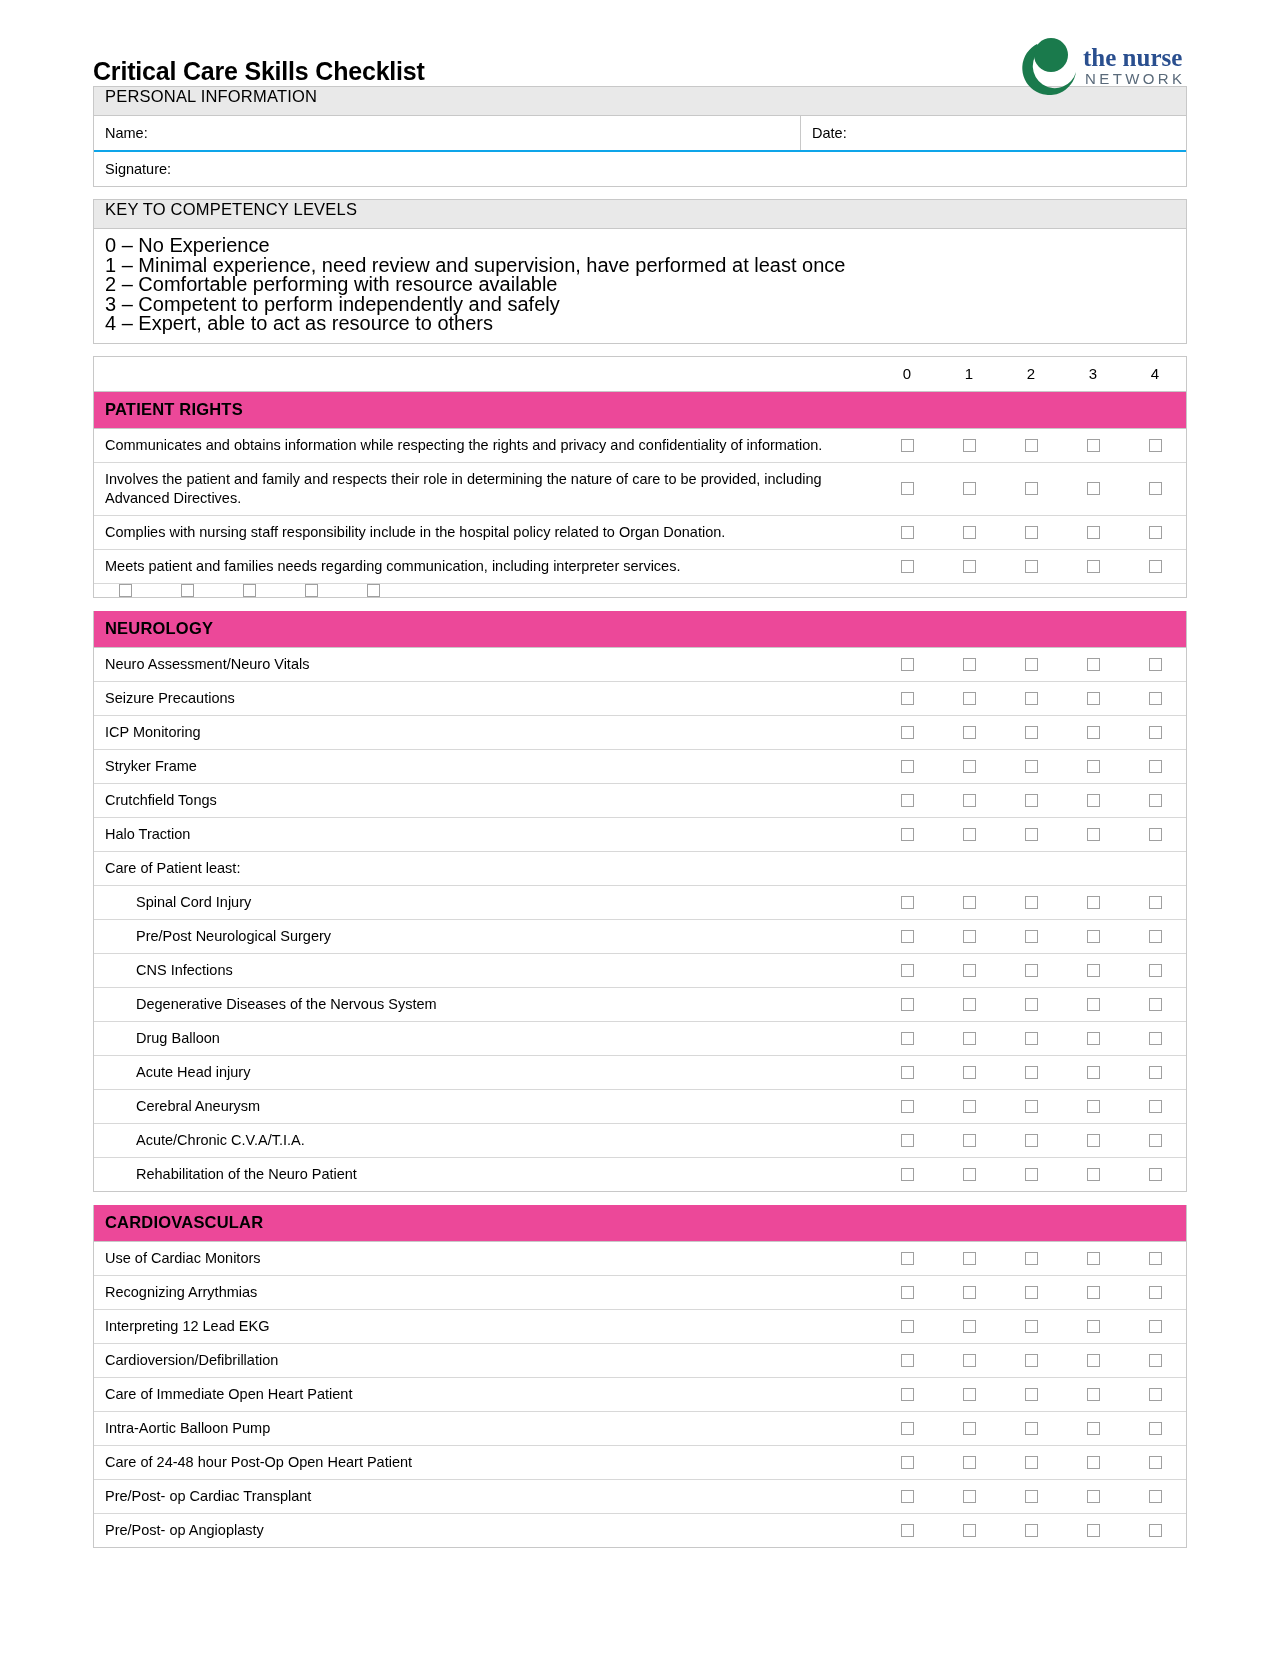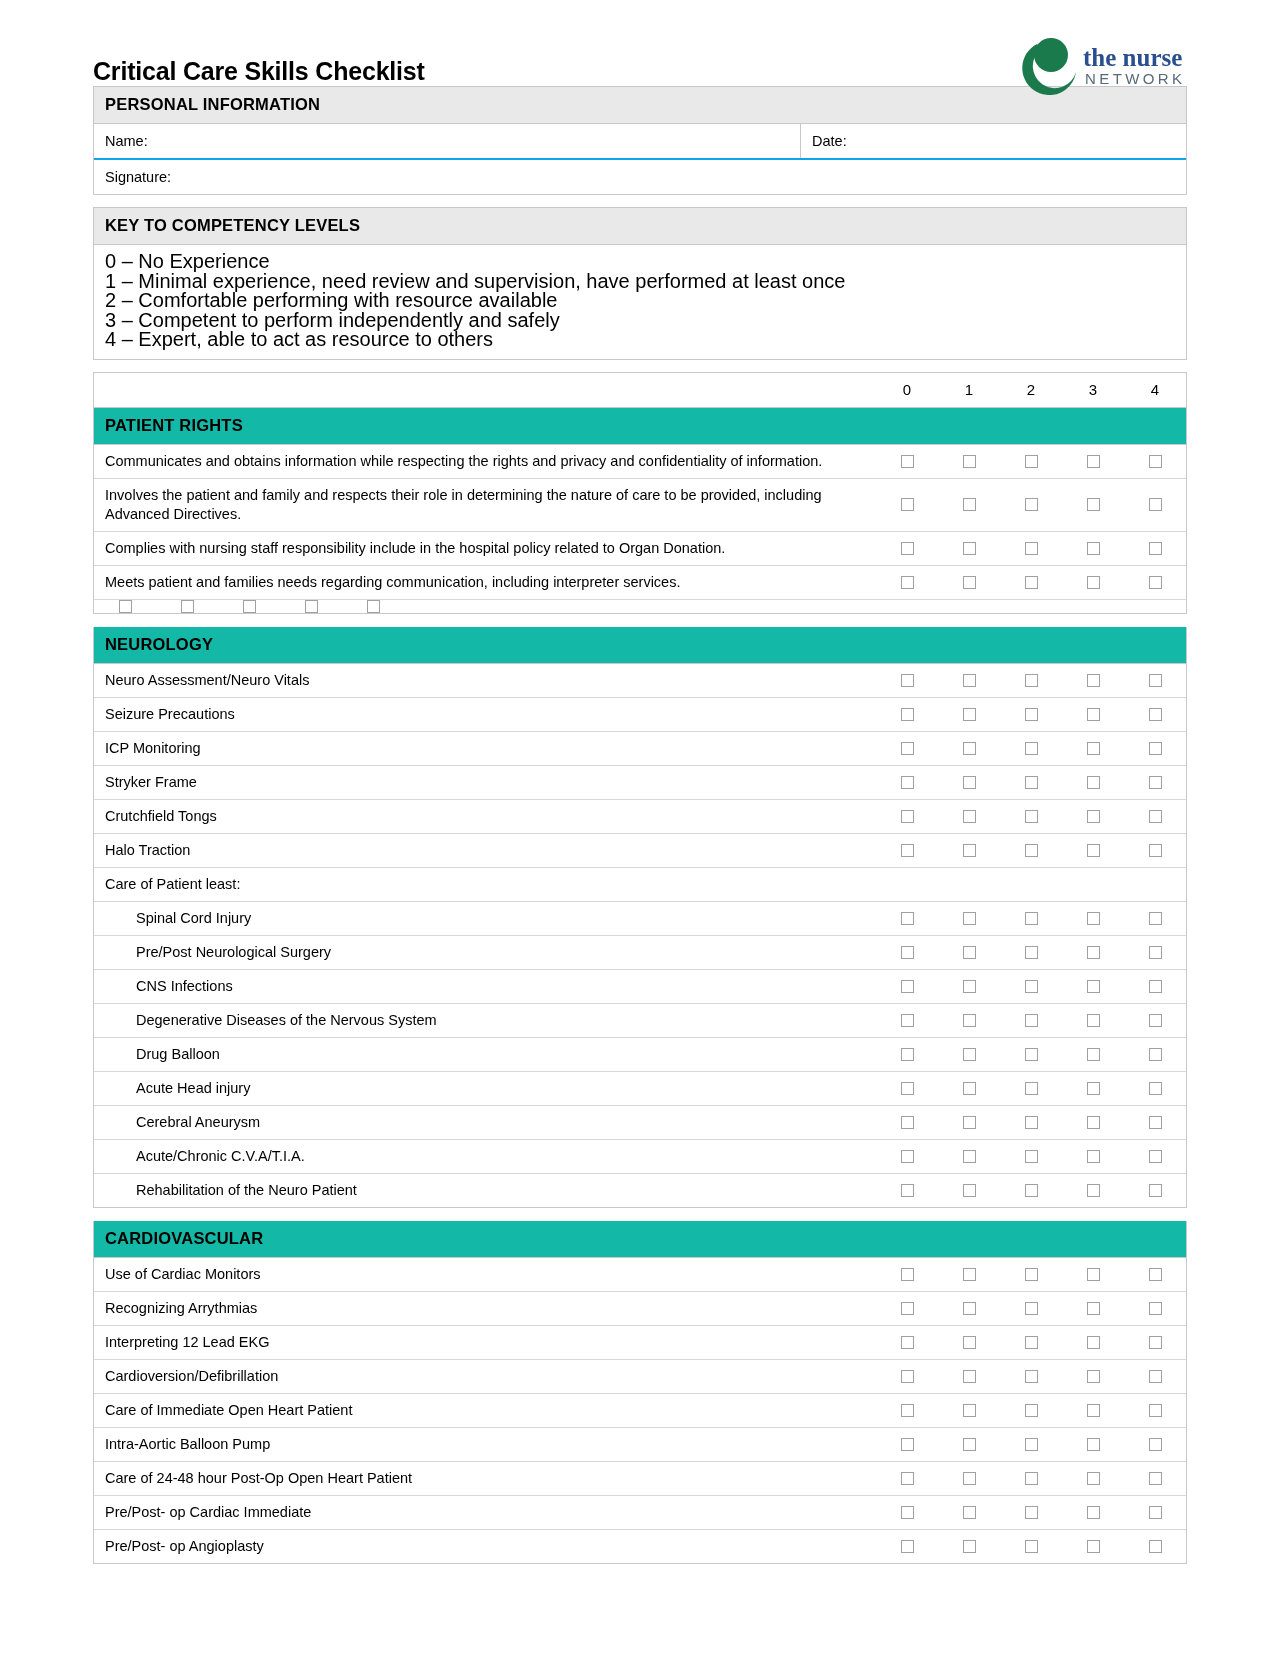--- a/index.html
+++ b/index.html
@@ -46,24 +46,24 @@
 
   
   .block {
     border: 1px solid #c8c8c8;
     box-sizing: border-box;
     margin-bottom: 12px;
     background: #fff;
   }
   .band {
     background: #e9e9e9;
-    font-weight: bold;
+    font-weight: normal;
     font-size: 16.5px;
     letter-spacing: 0.2px;
-    padding: 8px 11px 9px 11px;
+    padding: 0 11px 9px 11px;
     border-bottom: 1px solid #c8c8c8;
   }
 
   .row {
     display: flex;
     border-bottom: 2px solid #0ea5e9;
     box-sizing: border-box;
   }
   .row.last { border-bottom: none; }
 
@@ -106,21 +106,21 @@
 
   .sect {
     border: 1px solid #c8c8c8;
     border-top: none;
     box-sizing: border-box;
     margin-bottom: 13px;
   }
   .sect.first { border-top: none; }
 
   .sect-band {
-    background: #14b8a6;
+    background: #ec4899;
     font-weight: bold;
     font-size: 16.5px;
     letter-spacing: 0.2px;
     padding: 8px 11px 9px 11px;
     border-bottom: 1px solid #c8c8c8;
   }
 
   .item-row {
     display: flex;
     border-bottom: 1px solid #d8d8d8;
@@ -711,21 +711,21 @@
             <div class="cb"></div>
           </div>
           <div class="boxcell">
             <div class="cb"></div>
           </div>
           <div class="boxcell">
             <div class="cb"></div>
           </div>
         </div>
         <div class="item-row">
-          <div class="item-label">Pre/Post- op Cardiac Immediate</div>
+          <div class="item-label">Pre/Post- op Cardiac Transplant</div>
           <div class="boxcell">
             <div class="cb"></div>
           </div>
           <div class="boxcell">
             <div class="cb"></div>
           </div>
           <div class="boxcell">
             <div class="cb"></div>
           </div>
           <div class="boxcell">

